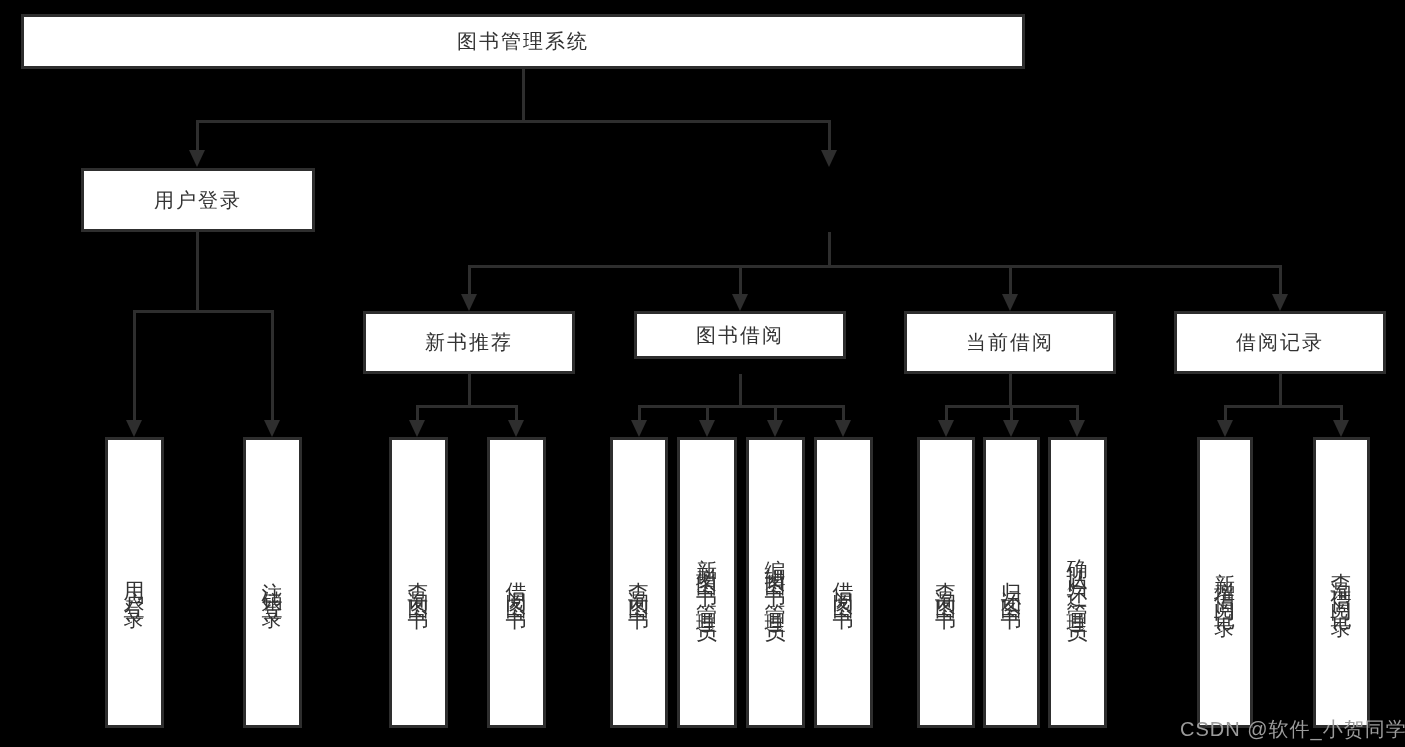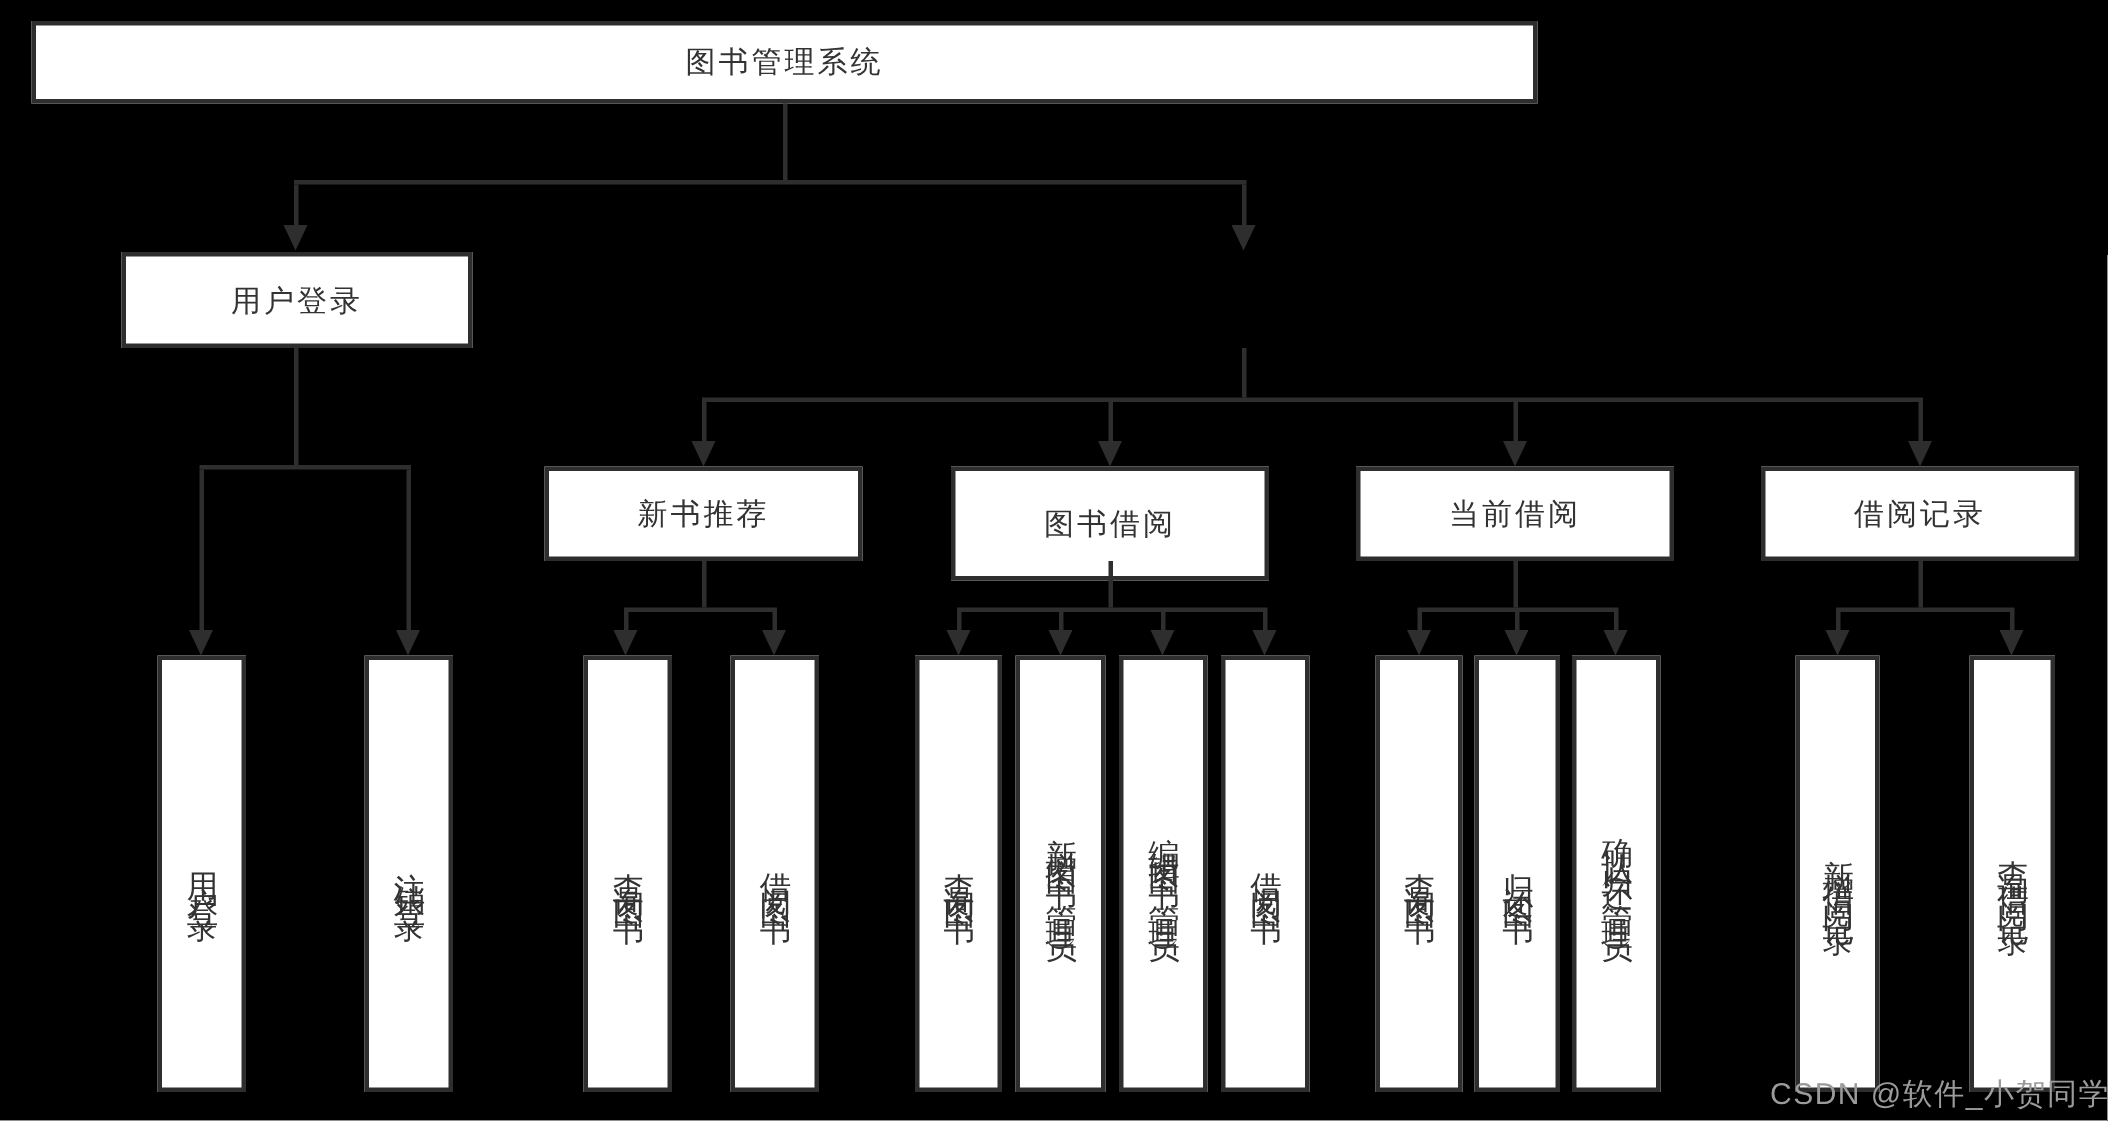--- a/index.html
+++ b/index.html
@@ -29,21 +29,21 @@
 
   <div class="box hnode" style="left:81px; top:168px; width:234px; height:64px;">
     <span>用户登录</span>
   </div>
 
 
   <div class="box hnode" style="left:363px; top:311px; width:212px; height:63px;">
     <span>新书推荐</span>
   </div>
 
-  <div class="box hnode" style="left:634px; top:311px; width:212px; height:76px;">
+  <div class="box hnode" style="left:634px; top:311px; width:212px; height:48px;">
     <span>图书借阅</span>
   </div>
 
   <div class="box hnode" style="left:904px; top:311px; width:212px; height:63px;">
     <span>当前借阅</span>
   </div>
 
   <div class="box hnode" style="left:1174px; top:311px; width:212px; height:63px;">
     <span>借阅记录</span>
   </div>

